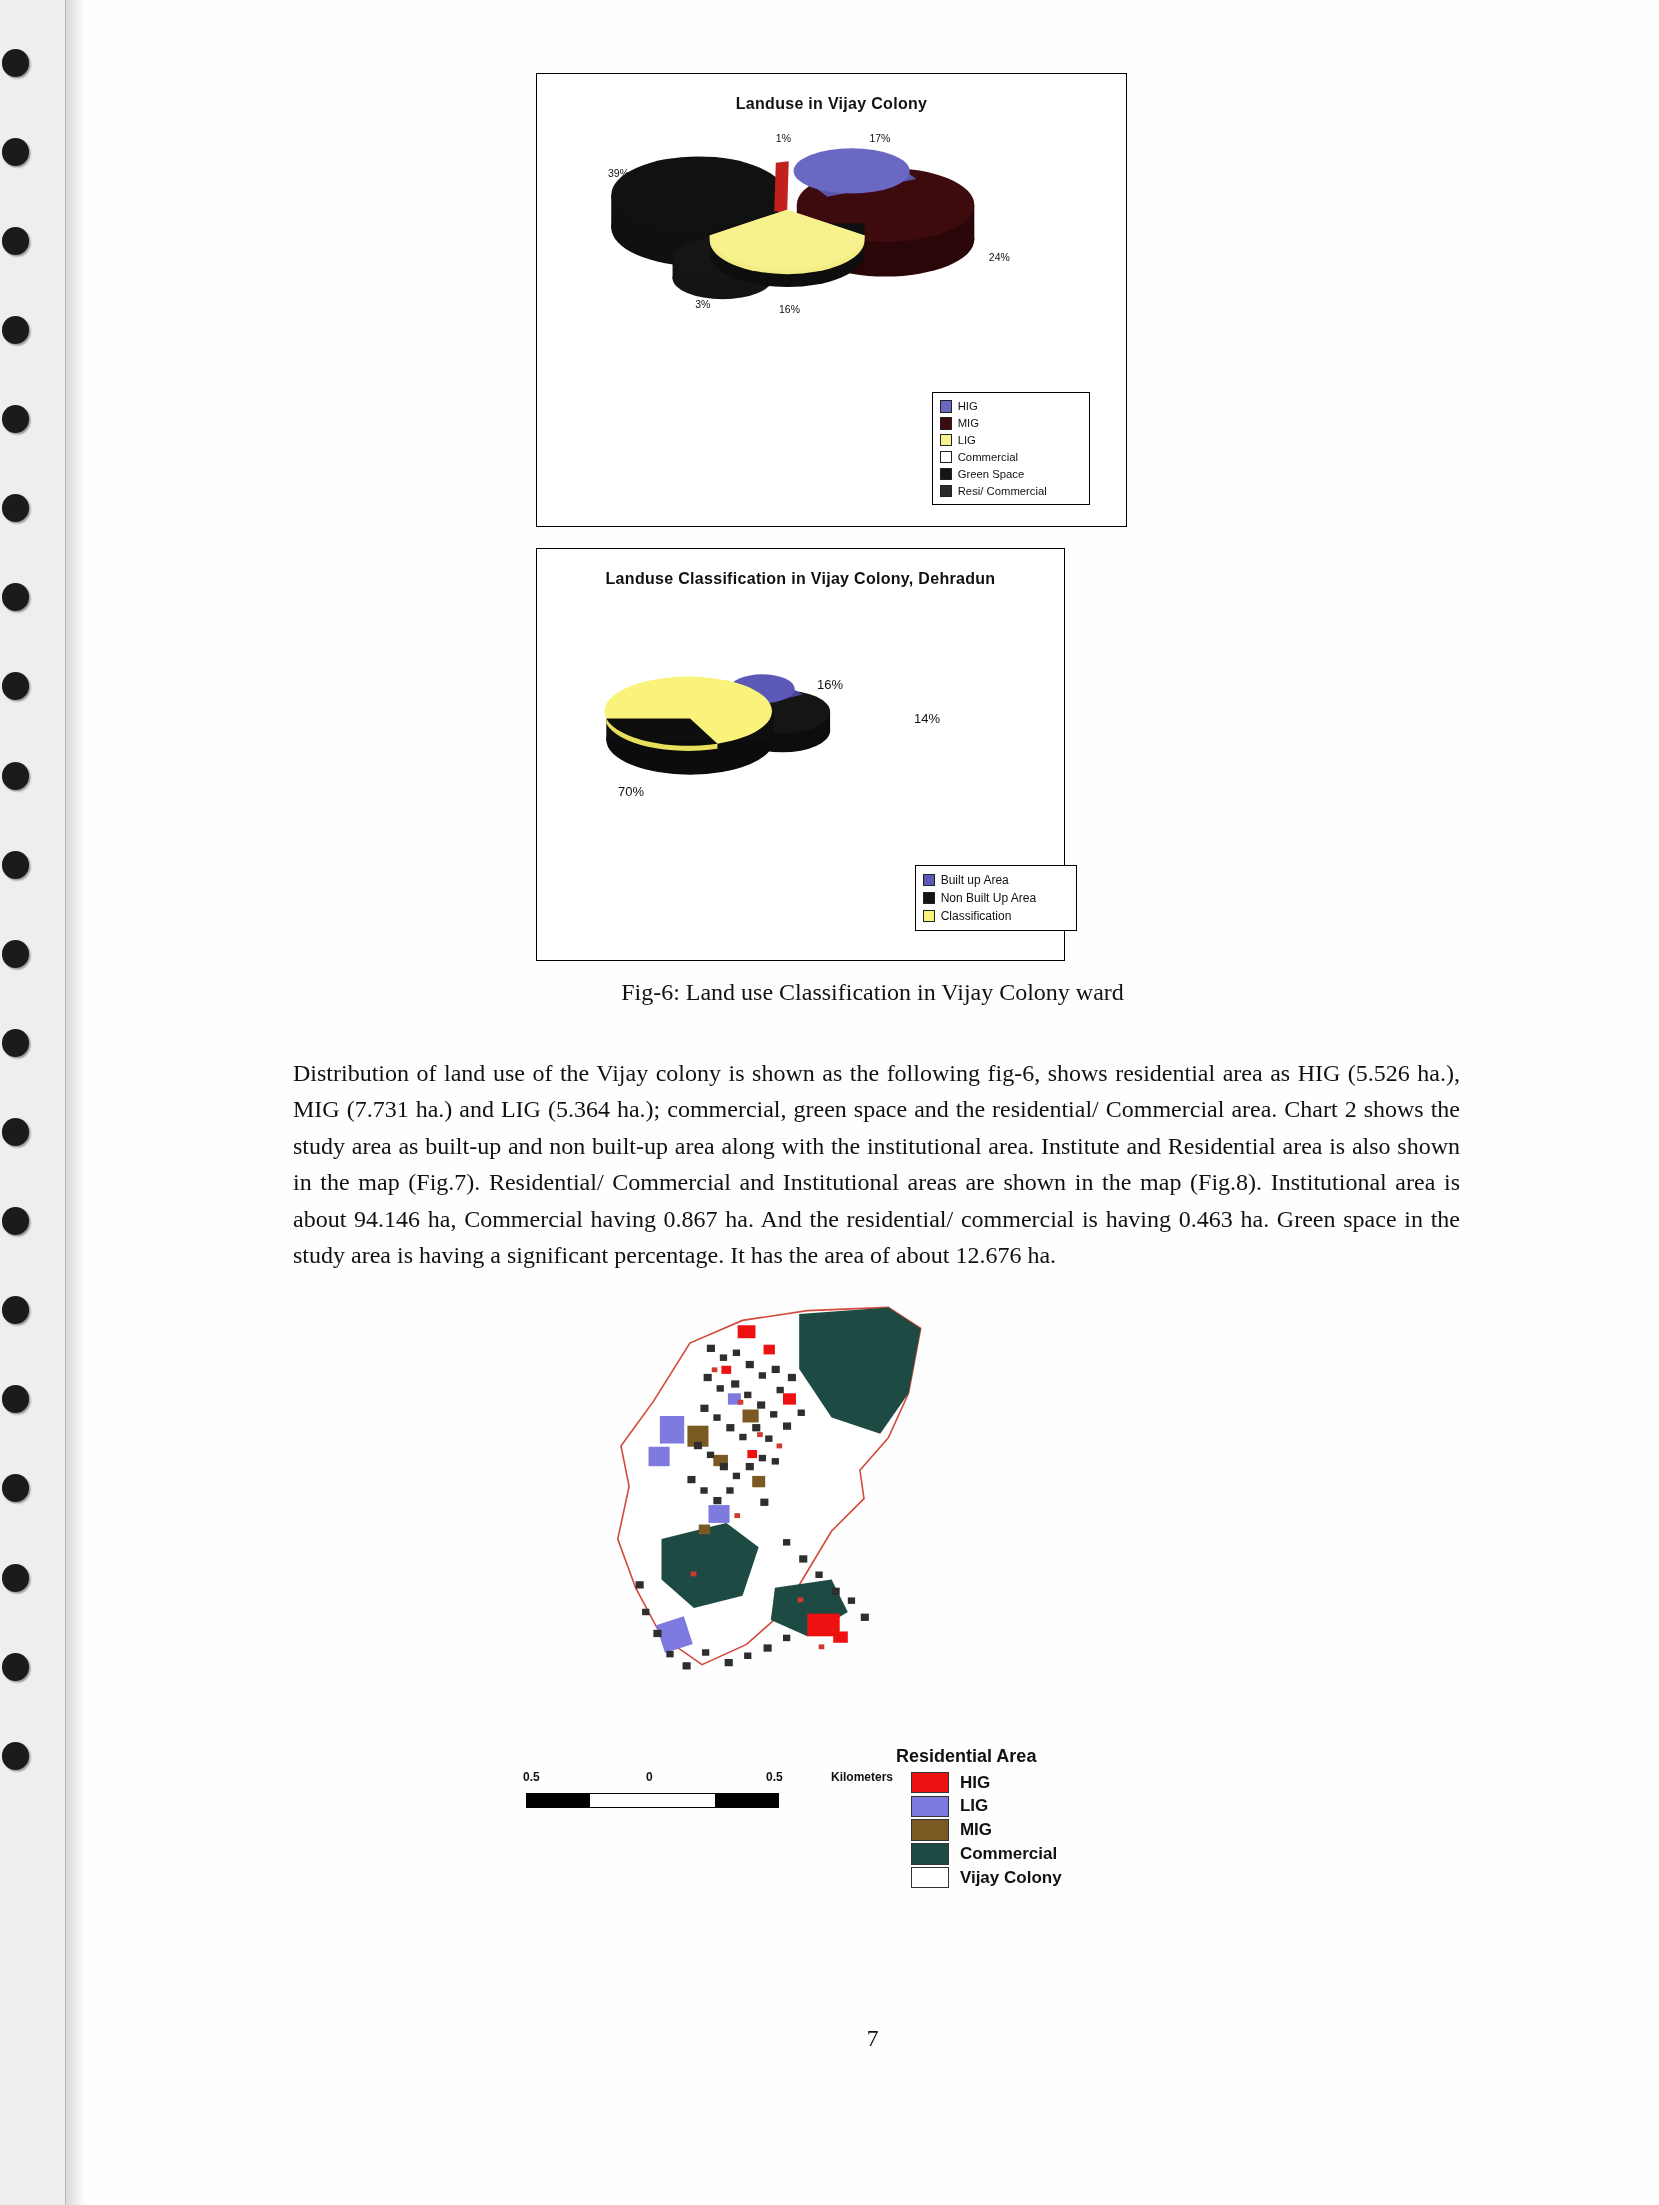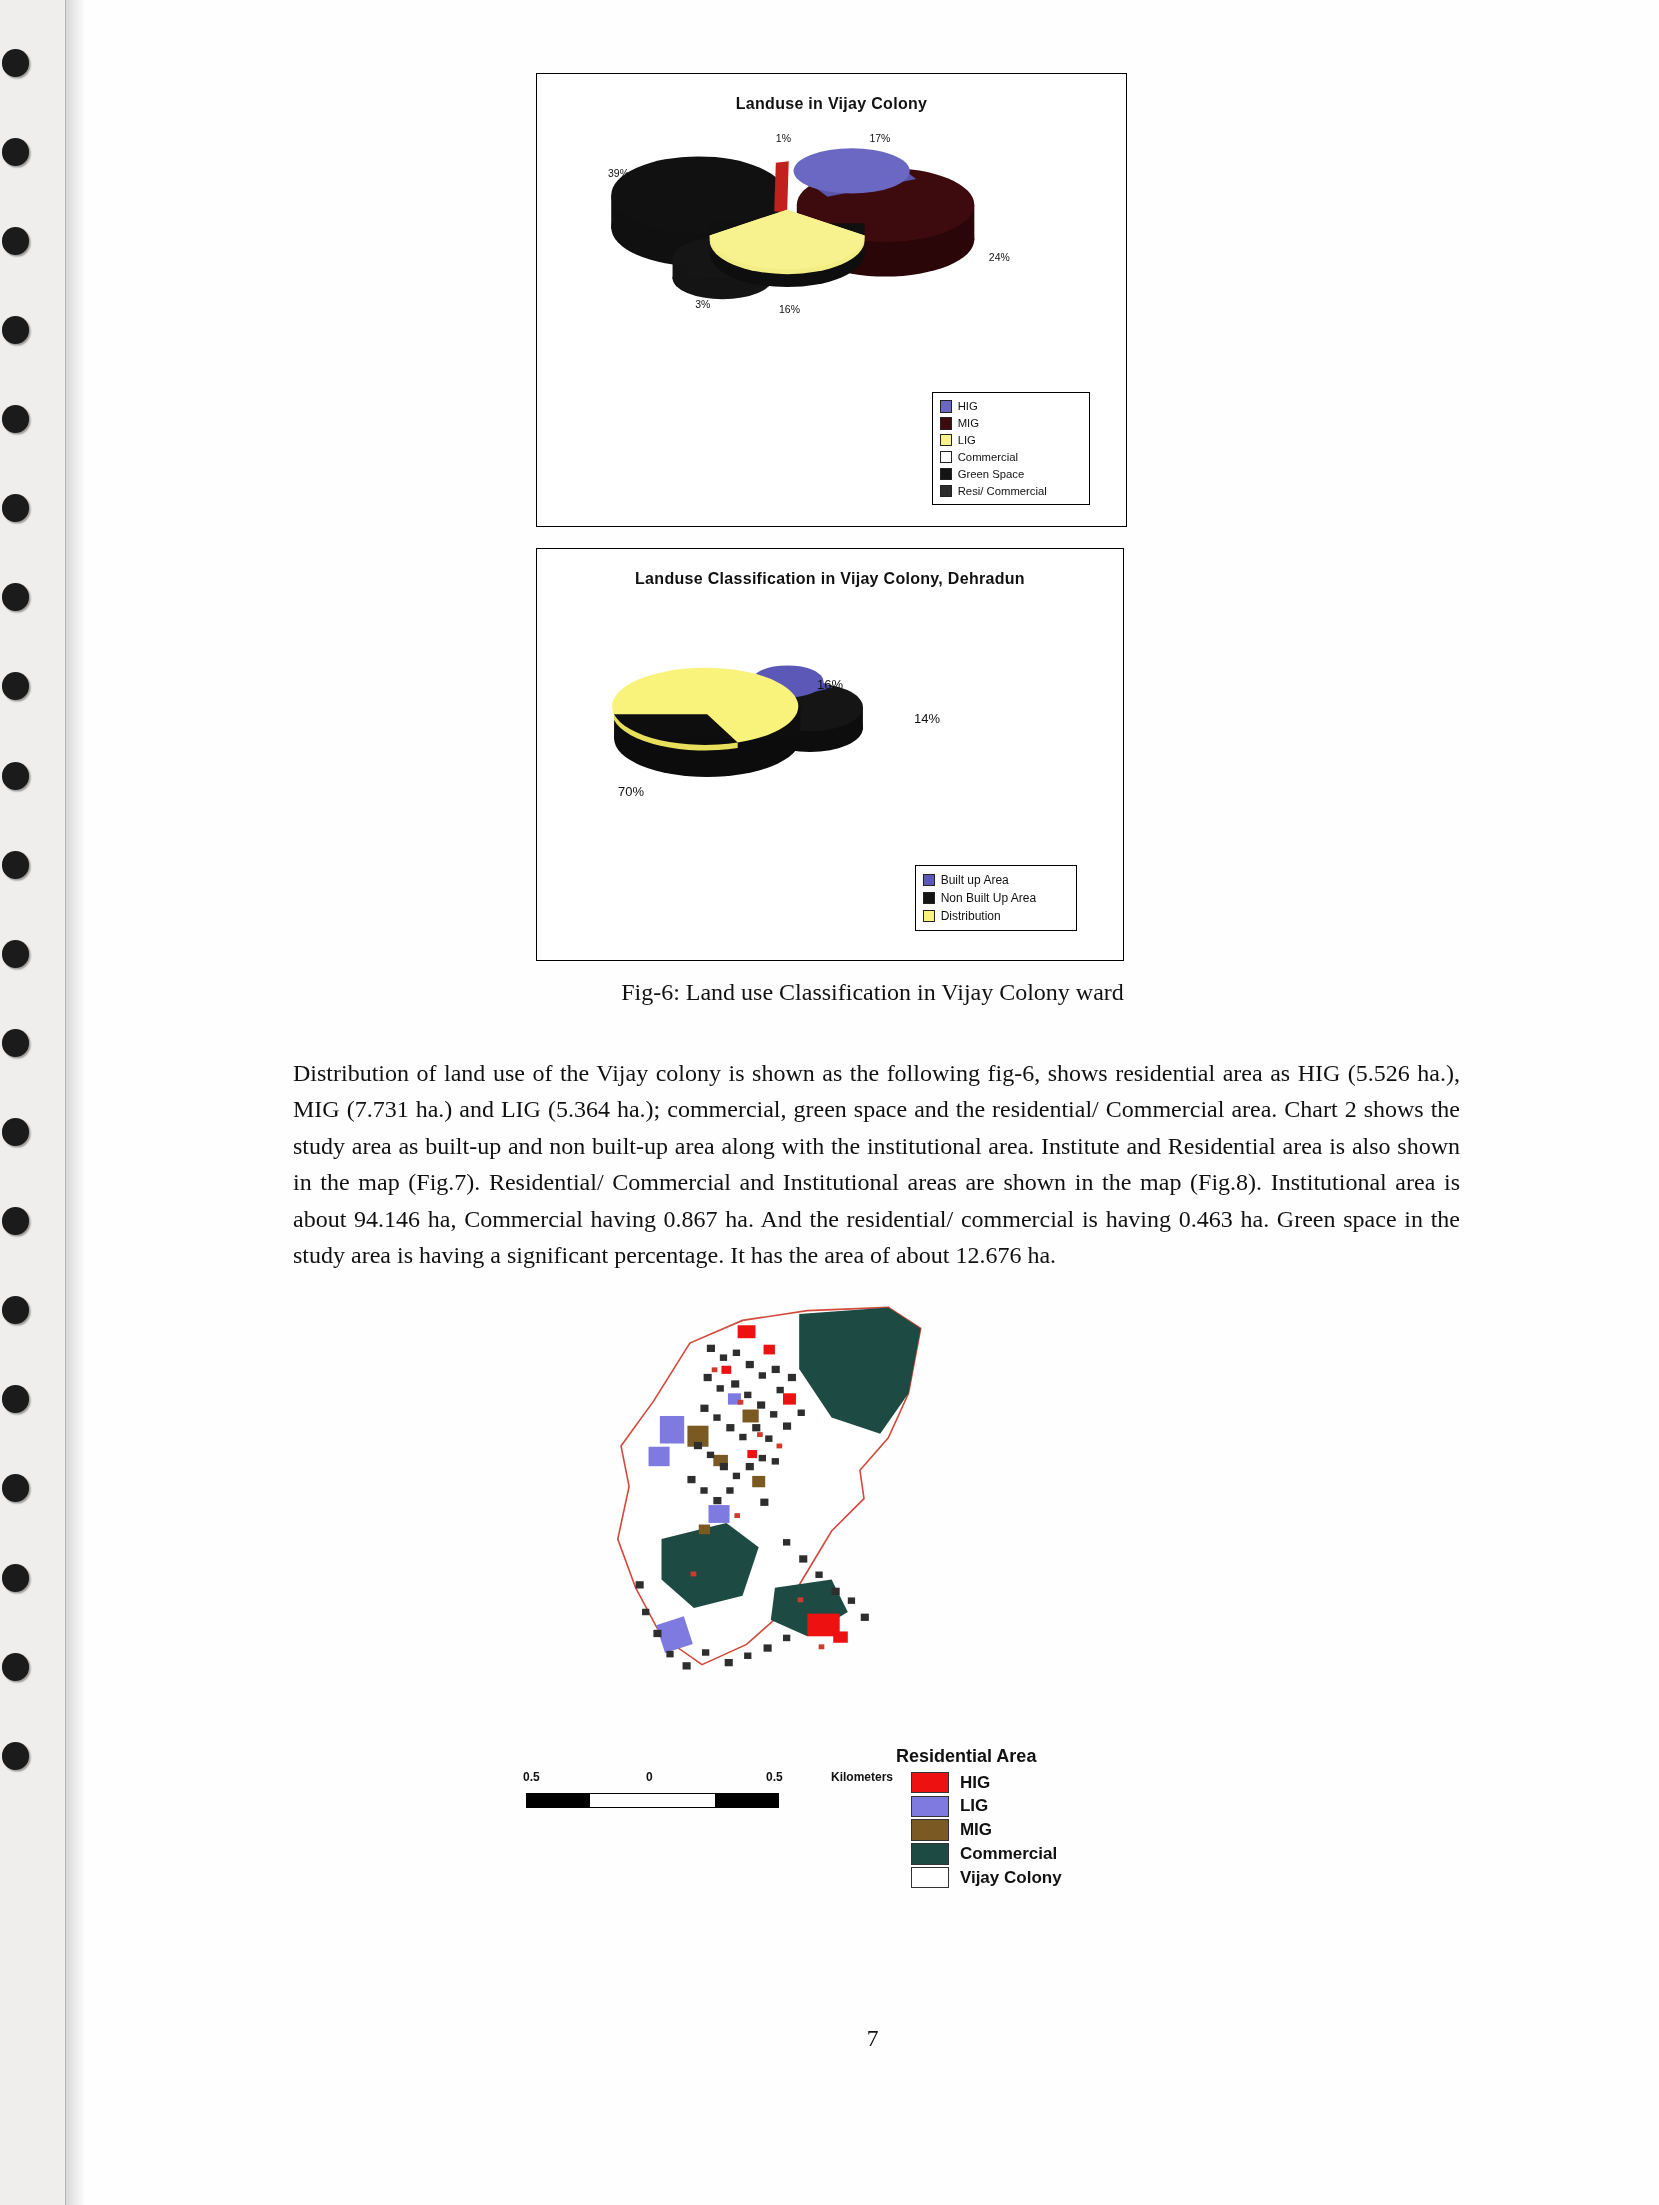--- a/index.html
+++ b/index.html
@@ -52,21 +52,21 @@
   }
 
   
   .chart-box {
     position: absolute;
     border: 0.8px solid #000;
     background: #ffffff;
     box-sizing: border-box;
   }
   #chart1 { left: 450px; top: 73px; width: 591px; height: 454px; }
-  #chart2 { left: 450px; top: 548px; width: 588px; height: 413px; }
+  #chart2 { left: 450px; top: 548px; width: 529px; height: 413px; }
 
   .chart-title {
     text-align: center;
     font-family: "Liberation Sans", sans-serif;
     font-weight: bold;
     font-size: 16px;
     color: #111;
     letter-spacing: 0.3px;
     margin-top: 19.4px;
     line-height: 1.35;
@@ -326,21 +326,21 @@
       <div class="legend-row">
         <span class="legend-swatch" style="background:#5b58b8"></span>
         <span>Built up Area</span>
       </div>
       <div class="legend-row">
         <span class="legend-swatch" style="background:#141414"></span>
         <span>Non Built Up Area</span>
       </div>
       <div class="legend-row">
         <span class="legend-swatch" style="background:#f9f37b"></span>
-        <span>Distribution</span>
+        <span>Classification</span>
       </div>
     </div>
   </div>
 
   <div class="caption" id="cap6">Fig-6: Land use Classification in Vijay Colony ward</div>
 
   <p class="body-text">Distribution of land use of the Vijay colony is shown as the following fig-6, shows residential area as HIG (5.526 ha.), MIG (7.731 ha.) and LIG (5.364 ha.); commercial, green space and the residential/ Commercial area. Chart 2 shows the study area as built-up and non built-up area along with the institutional area. Institute and Residential area is also shown in the map (Fig.7). Residential/ Commercial and Institutional areas are shown in the map (Fig.8). Institutional area is about 94.146 ha, Commercial having 0.867 ha. And the residential/ commercial is having 0.463 ha. Green space in the study area is having a significant percentage. It has the area of about 12.676 ha.</p>
 
   <div id="map-figure">
     <svg viewBox="0 0 600 580" width="486" height="470">

